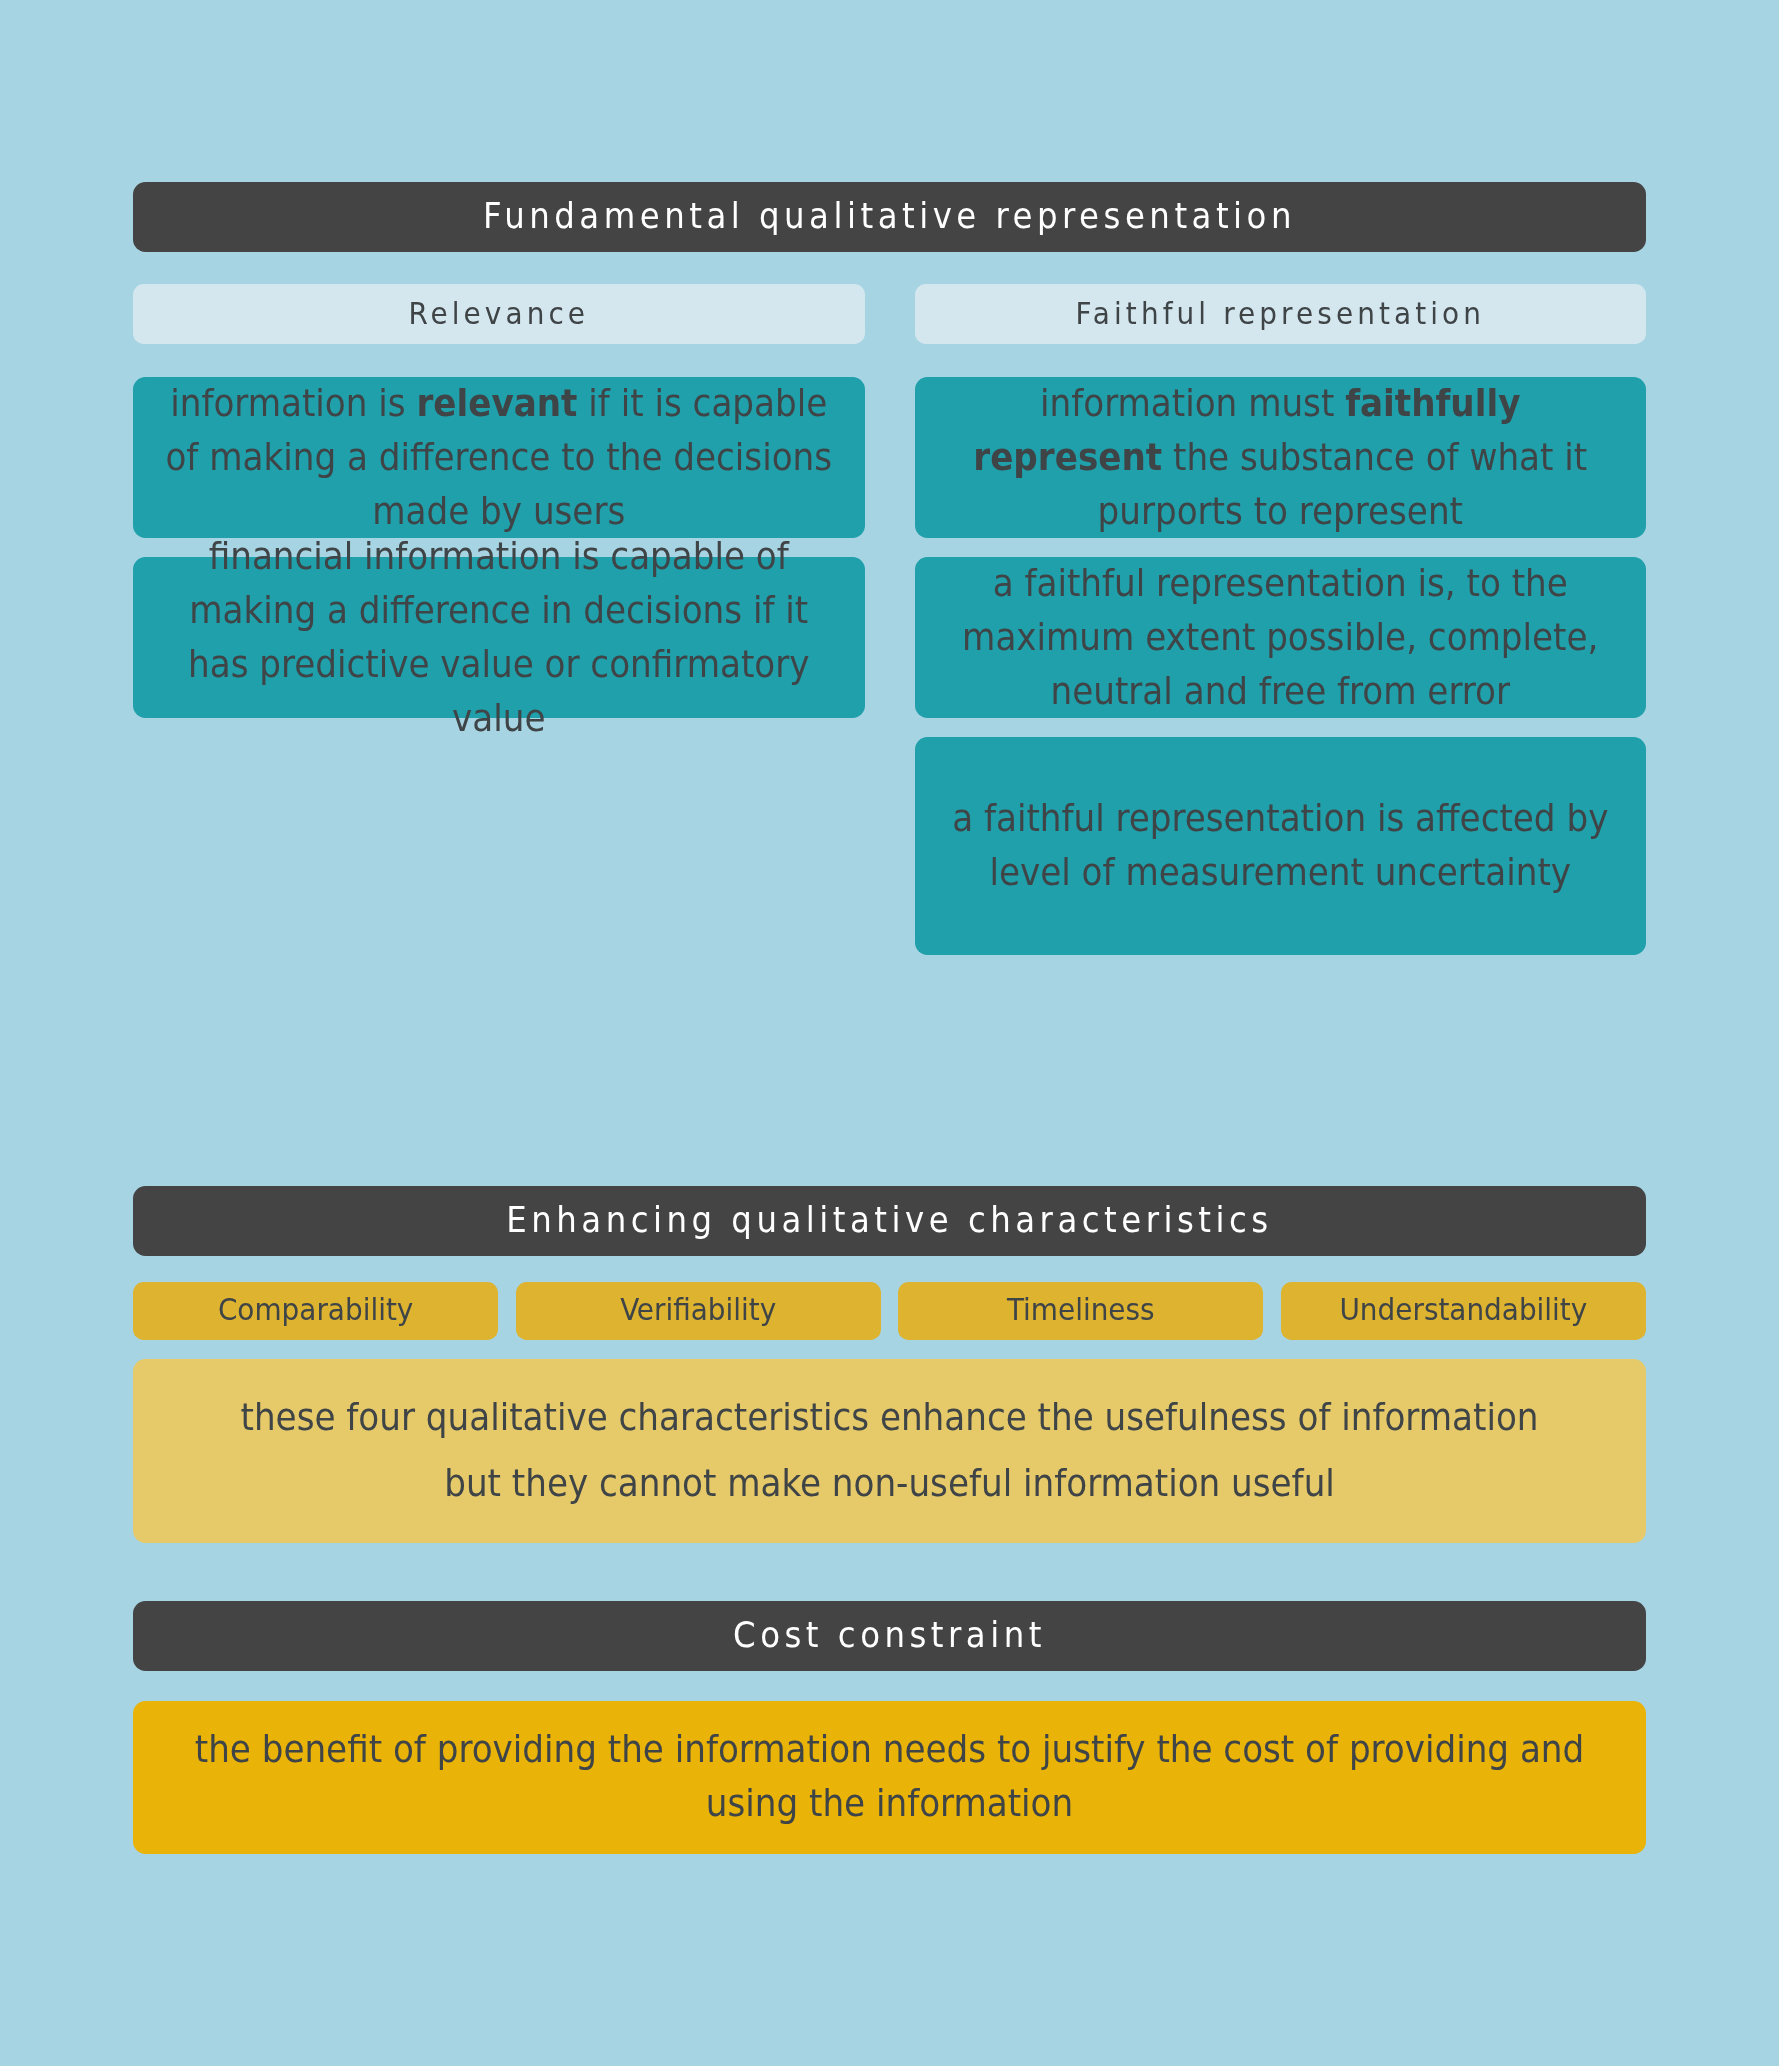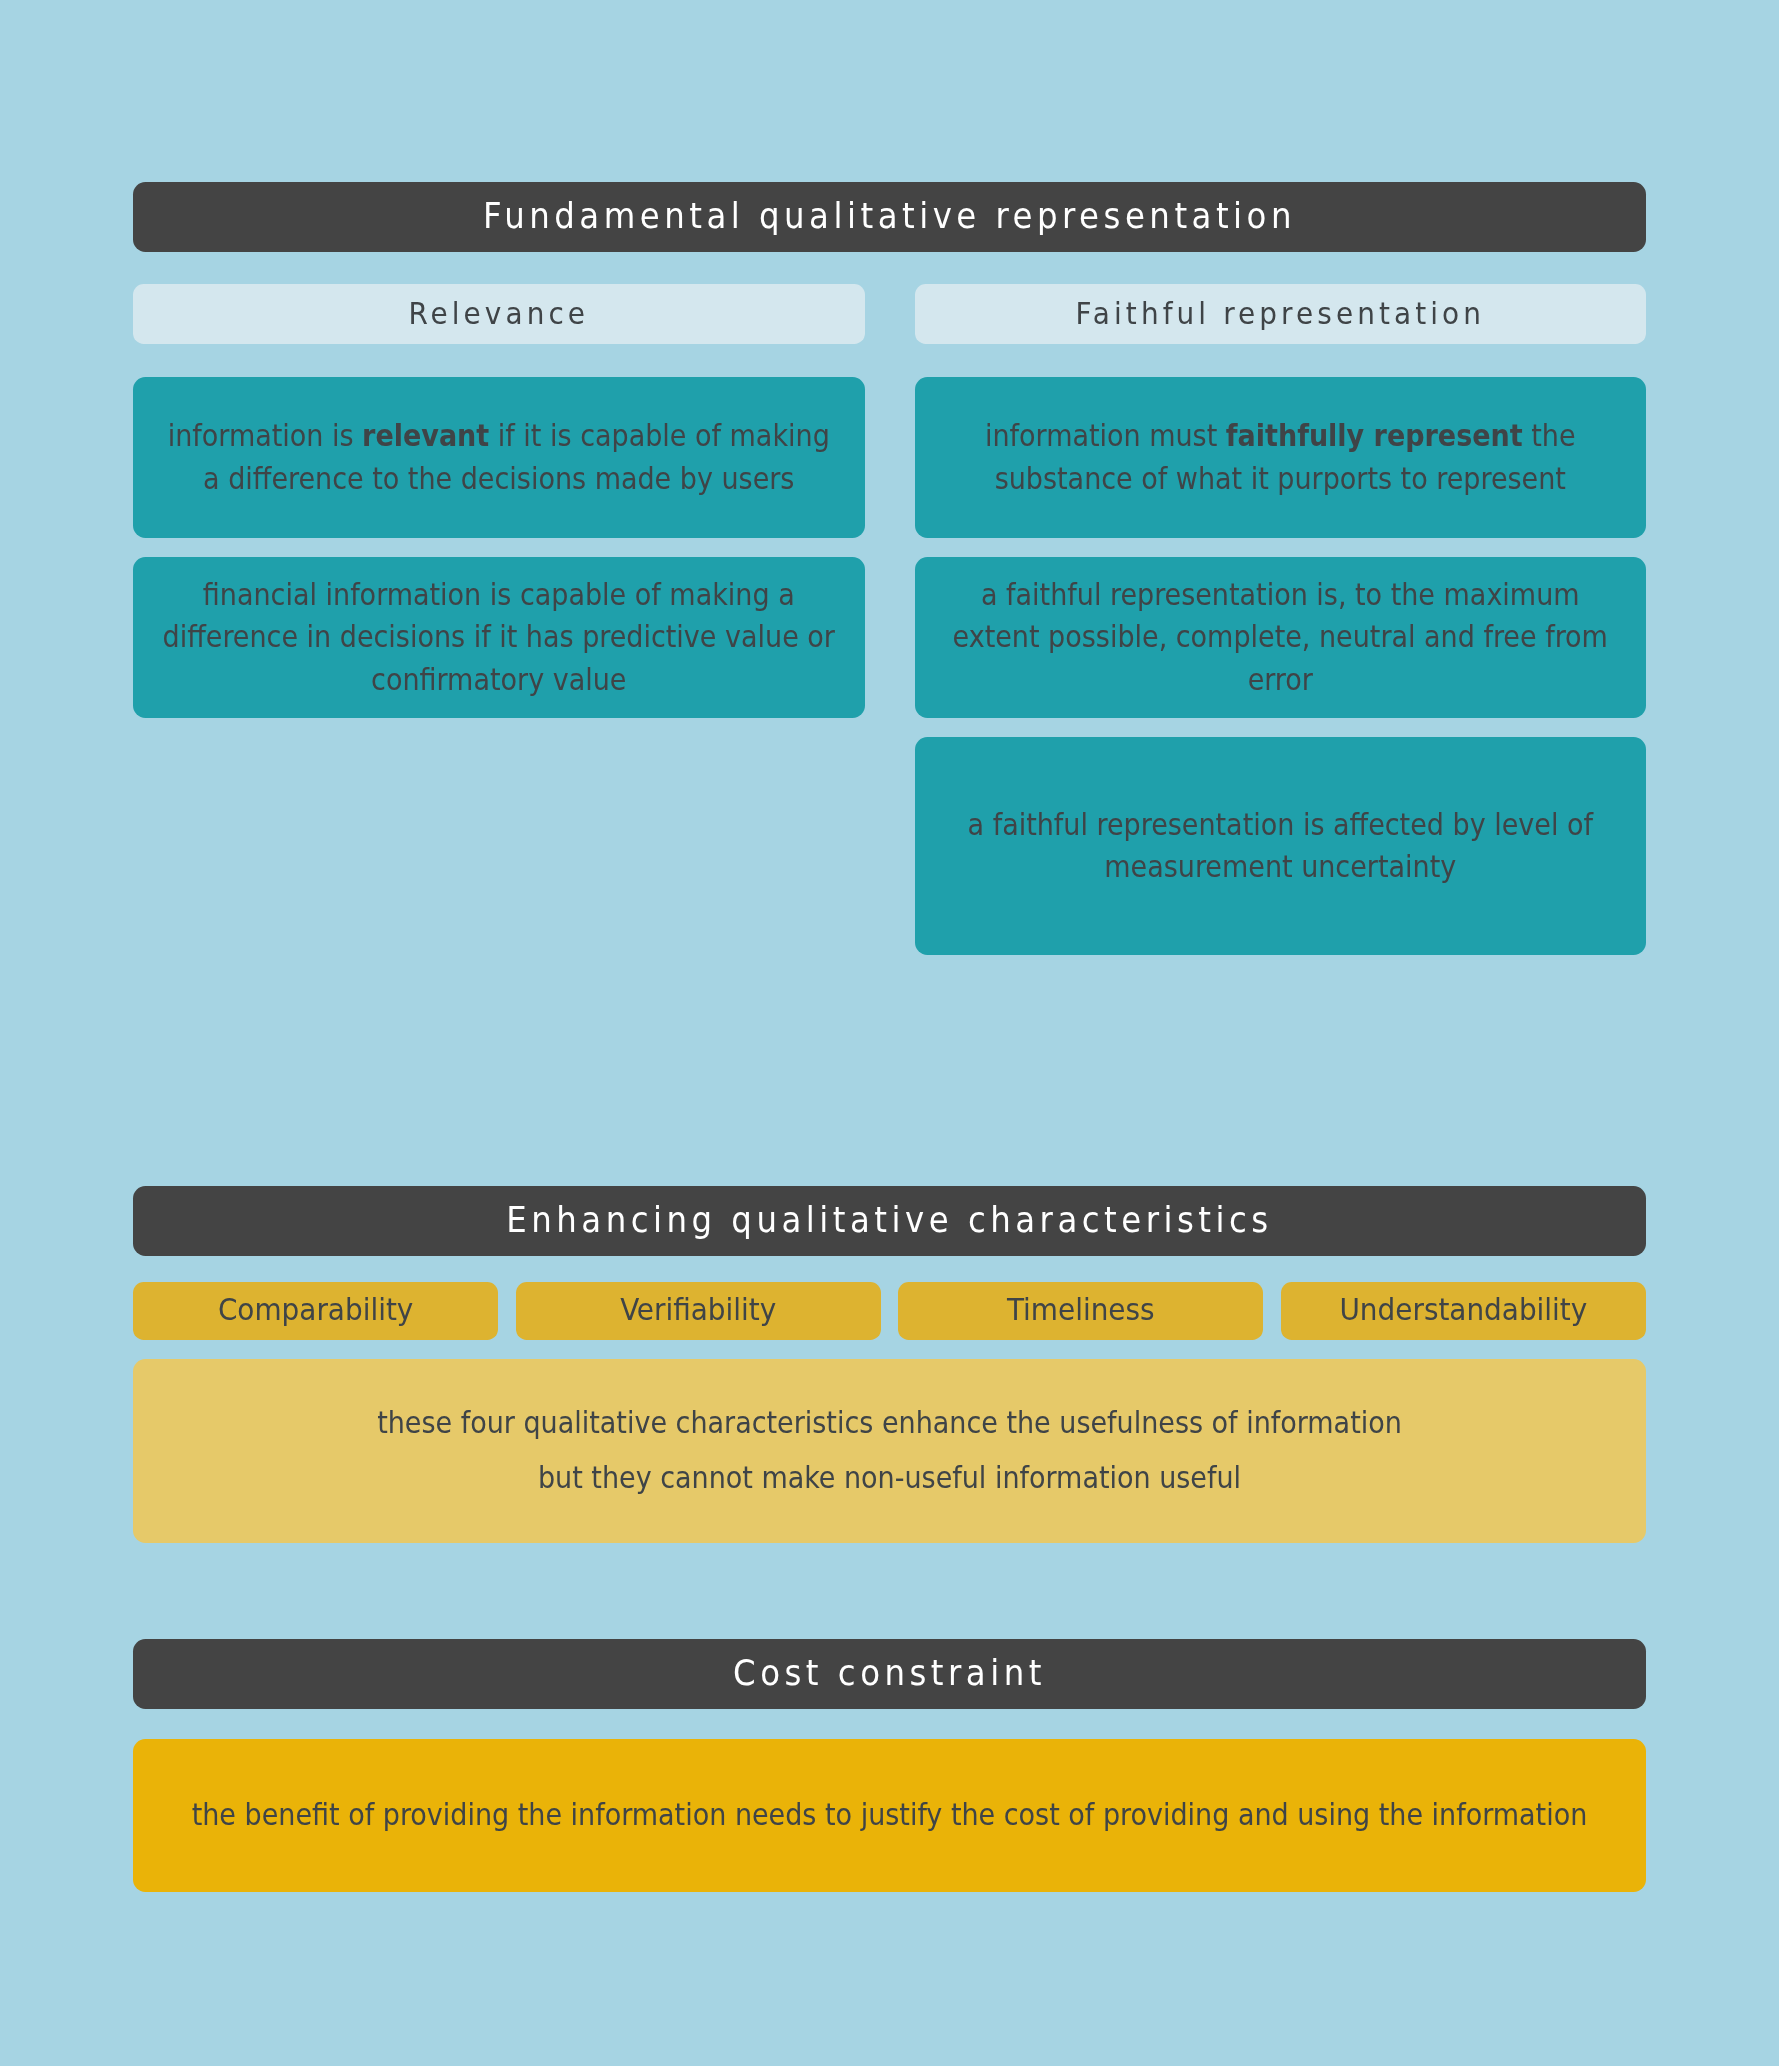--- a/index.html
+++ b/index.html
@@ -49,21 +49,21 @@
   }
 
   .card {
     border-radius: 12.4px;
     color: #3f4447;
     text-align: center;
     box-sizing: border-box;
     display: flex;
     align-items: center;
     justify-content: center;
-    font-size: 30px;
+    font-size: 38px;
     line-height: 1.42;
     padding: 12.4px 26.4px;
   }
   .card.teal  { background: #1fa0ab; }
   .card.pale  { background: #e6c969; }
   .card.red   { background: #eab308; }
   .card b { font-weight: 700; }
 
   
   .top-title { margin-top: 182px; }
@@ -109,21 +109,21 @@
 
   .enhance-box {
     margin-top: 19px;
     height: 184px;
     flex-direction: column;
     gap: 12px;
   }
   .enhance-box .line { display: block; }
 
   
-  .cost-title { margin-top: 96px; }
+  .cost-title { margin-top: 58px; }
   .cost-box {
     margin-top: 30px;
     height: 153px;
   }
 </style>
 </head>
 <body>
 
 <div class="page">
 

